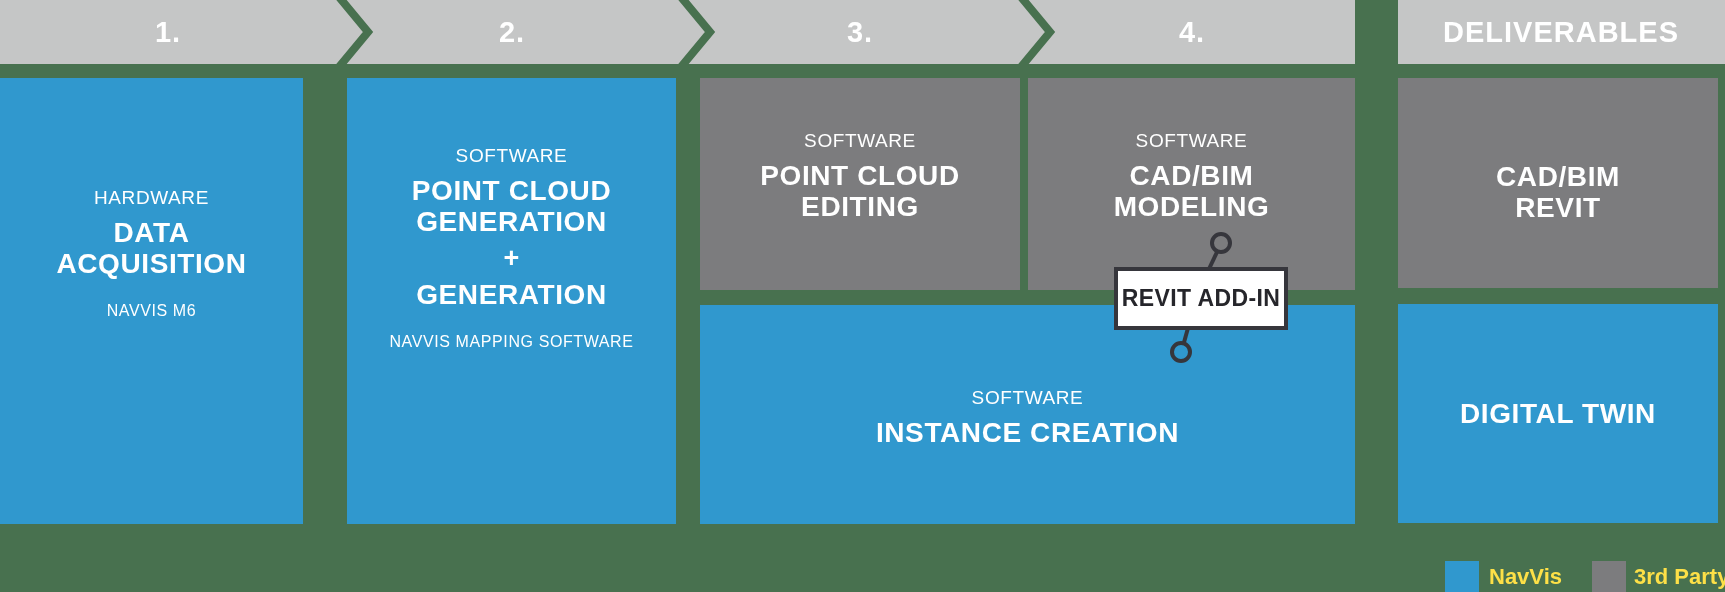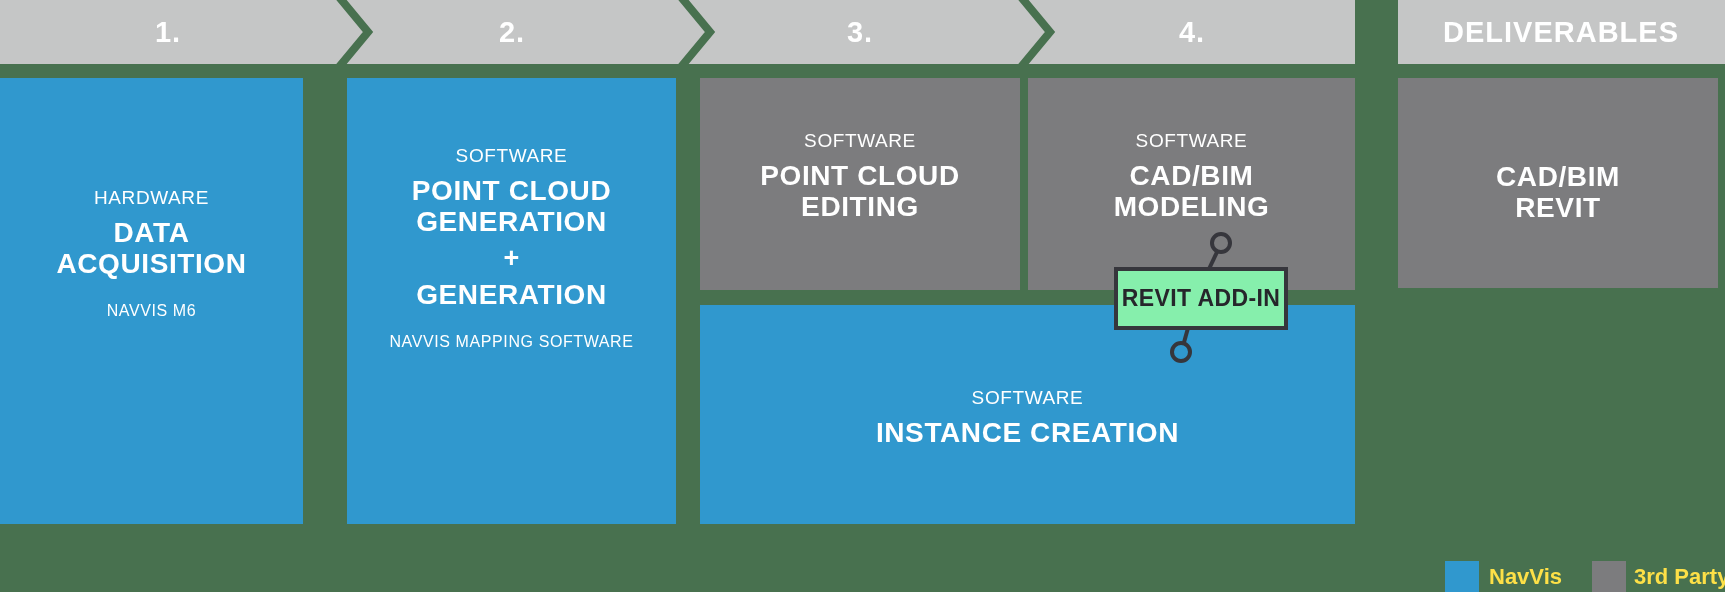--- a/index.html
+++ b/index.html
@@ -28,21 +28,21 @@
   .box.gray { background:#7C7C7E; }
   .box-content { display:flex; flex-direction:column; align-items:center; }
   .cat  { font-size:19px; line-height:24px; letter-spacing:0.6px; margin-bottom:7px; }
   .title{ font-size:28px; font-weight:700; line-height:31px; letter-spacing:0.6px; }
   .tl   { display:block; }
   .plus { font-size:27px; font-weight:700; line-height:42px; }
   .sub  { font-size:16px; line-height:24px; letter-spacing:0.6px; margin-top:20px; }
   
   .callout {
     position:absolute; left:1114px; top:267px; width:174px; height:63px;
-    background:#86efac; border:4px solid #36363C; box-sizing:border-box;
+    background:#ffffff; border:4px solid #36363C; box-sizing:border-box;
     display:flex; align-items:center; justify-content:center;
     font-size:23px; font-weight:700; color:#26262B; letter-spacing:0.4px;
     white-space:nowrap; z-index:3;
   }
   .connector { position:absolute; left:1140px; top:215px; z-index:2; }
   
   .legend-swatch { position:absolute; top:561px; width:34px; height:31px; }
   .legend-label {
     position:absolute; top:561px; height:31px; line-height:31px;
     font-size:22px; font-weight:700; color:#fde047; white-space:nowrap;
@@ -130,20 +130,27 @@
 
   <div class="box gray" style="left:1398px;top:78px;width:320px;height:210px;">
     <div class="box-content" style="transform:translateY(9px)">
       <div class="title">
         <span class="tl">CAD/BIM</span>
         <span class="tl">REVIT</span>
       </div>
     </div>
   </div>
 
+  <div class="box blue" style="left:1398px;top:304px;width:320px;height:219px;">
+    <div class="box-content">
+      <div class="title">
+        <span class="tl">DIGITAL TWIN</span>
+      </div>
+    </div>
+  </div>
 
   <svg class="connector" width="110" height="160" viewBox="0 0 110 160">
     <line x1="77" y1="37" x2="69" y2="54" stroke="#36363C" stroke-width="4"></line>
     <line x1="48" y1="113" x2="43" y2="131" stroke="#36363C" stroke-width="4"></line>
     <circle cx="81" cy="28" r="9" fill="#7C7C7E" stroke="#36363C" stroke-width="4"></circle>
     <circle cx="41" cy="137" r="9" fill="#3098CE" stroke="#36363C" stroke-width="4"></circle>
   </svg>
 
   <div class="callout">REVIT ADD-IN</div>
 

